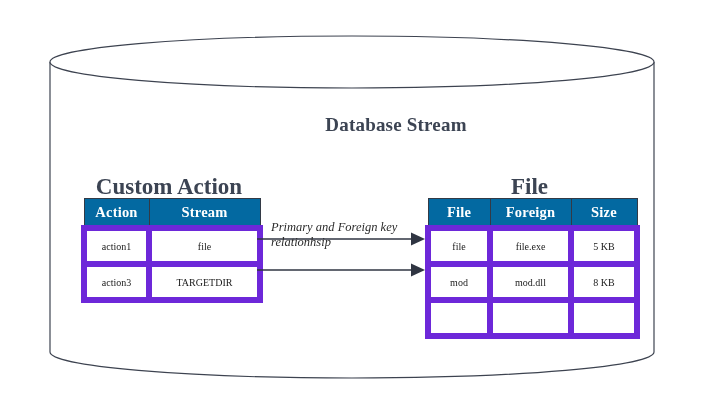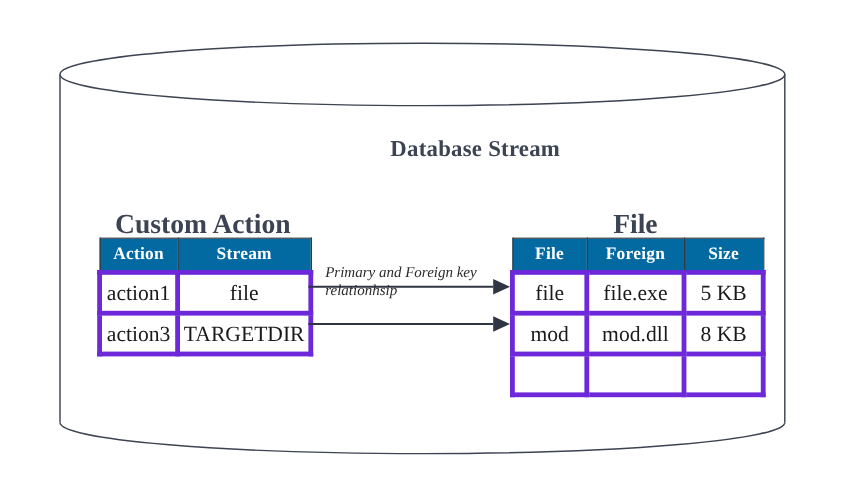--- a/index.html
+++ b/index.html
@@ -88,23 +88,23 @@
     height: 26px;
     border: 1px solid #333a46;
     text-align: center;
     padding: 0 2px;
     letter-spacing: 0.2px;
   }
   .data-table td {
     background: #ffffff;
     color: #1a1a1a;
     font-family: "Liberation Serif", serif;
-    font-size: 18px;
+    font-size: 10px;
     height: 30px;
-    border: 4px solid #6d28d9;
+    border: 6px solid #6d28d9;
     text-align: center;
     padding: 0 2px;
     white-space: nowrap;
   }
   .data-table td.empty-cell {
     color: transparent;
   }
 
   .rel-label {
     position: absolute;

